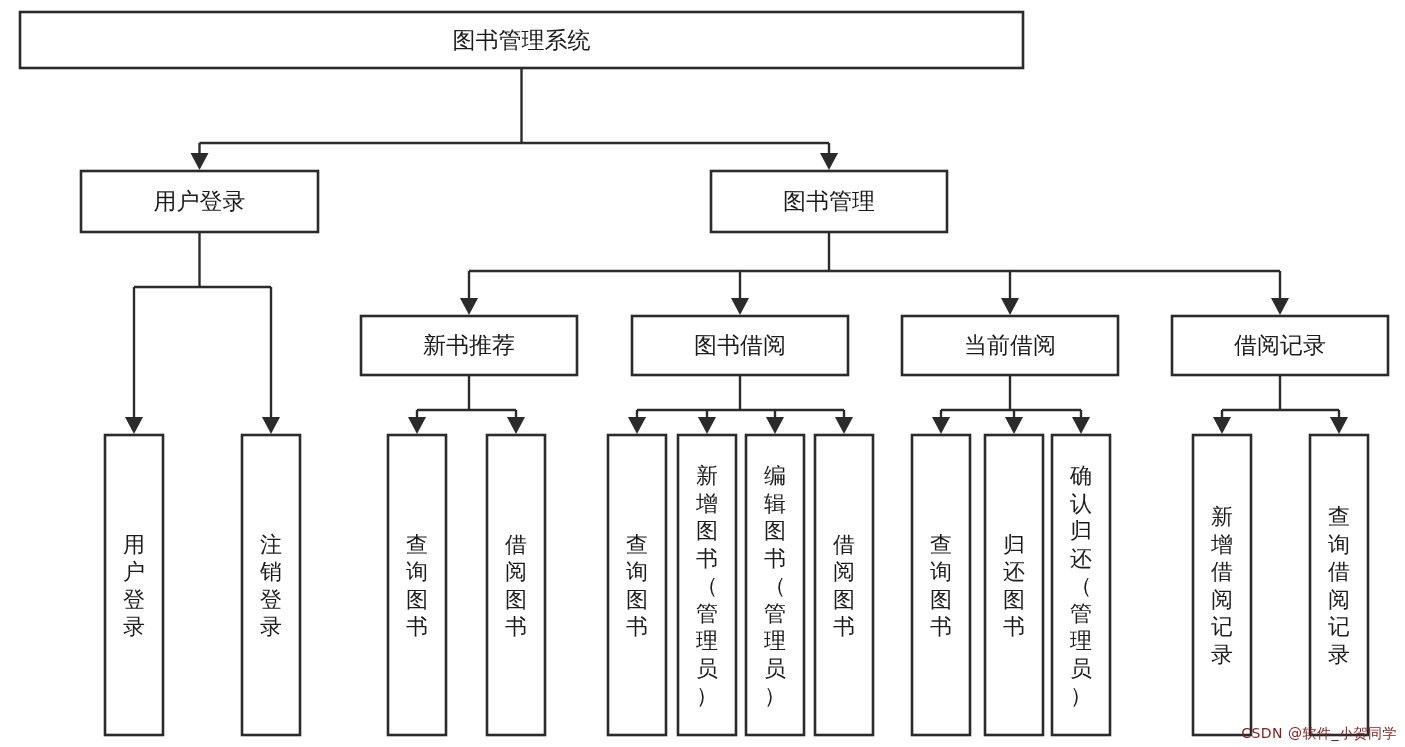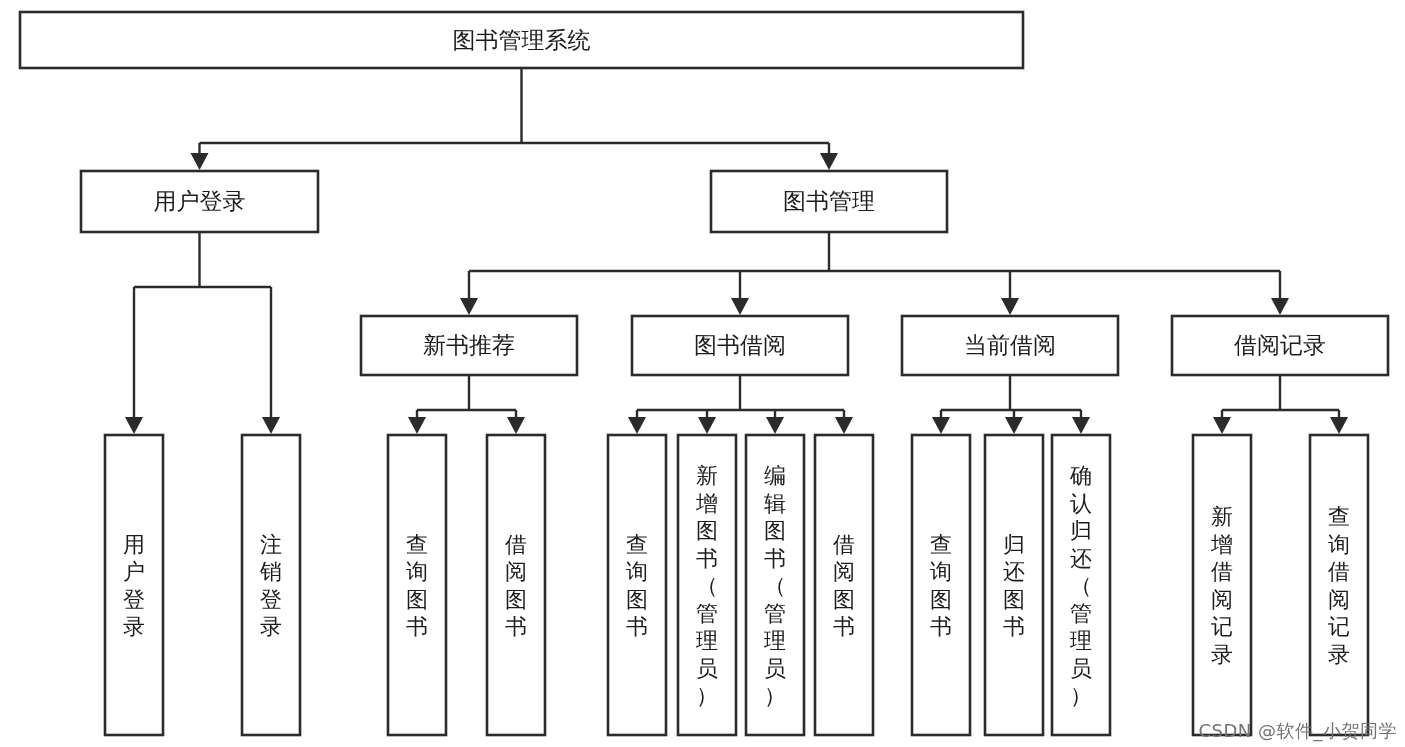--- a/index.html
+++ b/index.html
@@ -18,21 +18,21 @@
   .leaf-label{
     font-family:"DejaVu Sans","Liberation Sans",sans-serif;
     fill:#1c1c1c;font-size:22px;
     text-anchor:middle;
   }
   .edge{stroke:#2b2b2b;stroke-width:2.4;fill:none;stroke-linecap:butt;}
   .arrow-head{fill:#2b2b2b;stroke:none;}
   .watermark{
     position:absolute;right:8px;bottom:4px;
     font-family:"DejaVu Sans","Liberation Sans",sans-serif;
-    font-size:18px;color:#737373;letter-spacing:.5px;
+    font-size:14px;color:#7f1d1d;letter-spacing:.5px;
     white-space:nowrap;user-select:none;
   }
 </style>
 </head>
 <body>
 
 <svg id="diagram" viewBox="0 0 1405 747">
   <g id="edges">
       <path d="M521.5 68 L521.5 143" class="edge"></path>
       <path d="M199.5 143 L829 143" class="edge"></path>

